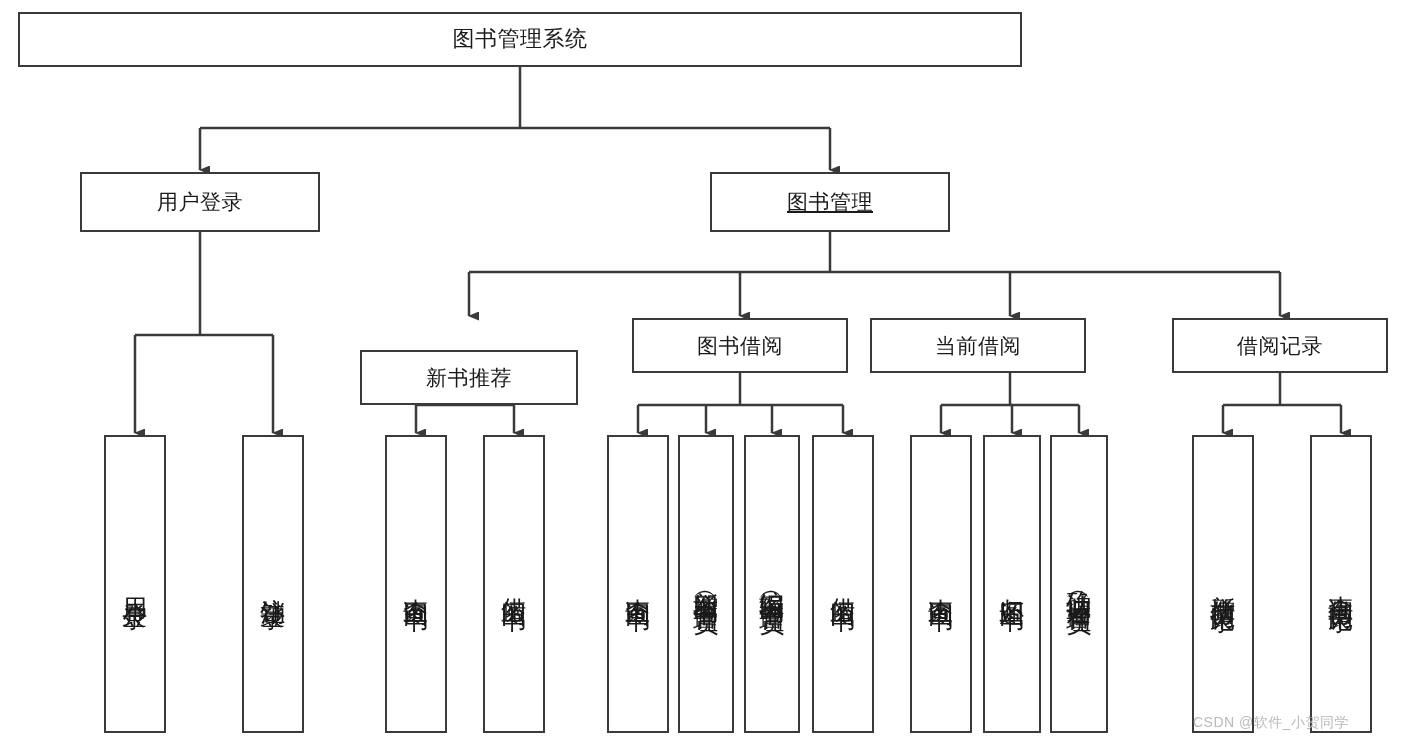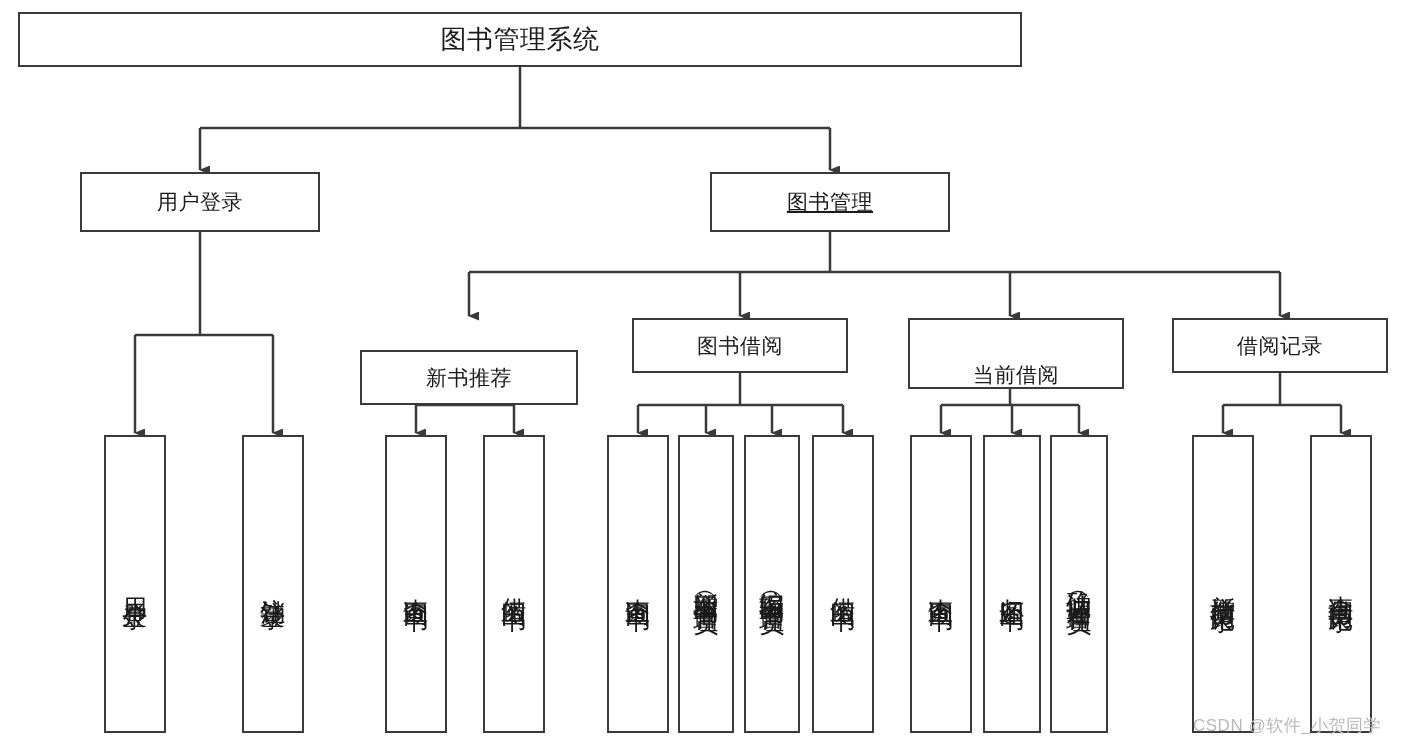--- a/index.html
+++ b/index.html
@@ -38,38 +38,38 @@
     text-align:center;
     line-height:1.12;
     color:#1a1a1a;
     white-space:nowrap;
   }
   
   .node.horiz .lbl{
     font-size:21px;
     letter-spacing:0.5px;
   }
-  .node.root .lbl{ font-size:26px; }
+  .node.root .lbl{ font-size:22px; }
   
   .node.vert{
     border-width:2.5px;
     align-items:center;
     justify-content:center;
   }
   .node.vert .lbl{
     writing-mode:vertical-rl;
     text-orientation:upright;
     font-size:25px;
     line-height:1.05;
     letter-spacing:3px;
     max-height:285px;
   }
   .watermark{
     position:absolute;
-    font-size:17px;
+    font-size:14px;
     color:#b9b9b9;
     white-space:nowrap;
     z-index:3;
     letter-spacing:0.5px;
   }
 </style>
 </head>
 <body>
 
 <div id="diagram">
@@ -126,21 +126,21 @@
       </div>
       <div class="node horiz" style="left: 710px; top: 172px; width: 240px; height: 60px; text-decoration: underline;">
         <span class="lbl">图书管理</span>
       </div>
       <div class="node horiz" style="left: 360px; top: 318px; width: 218px; height: 55px; margin-top: 32px;">
         <span class="lbl">新书推荐</span>
       </div>
       <div class="node horiz" style="left: 632px; top: 318px; width: 216px; height: 55px;">
         <span class="lbl">图书借阅</span>
       </div>
-      <div class="node horiz" style="left: 908px; top: 318px; width: 216px; height: 71px; align-items: flex-end;">
+      <div class="node horiz" style="left: 870px; top: 318px; width: 216px; height: 55px;">
         <span class="lbl">当前借阅</span>
       </div>
       <div class="node horiz" style="left: 1172px; top: 318px; width: 216px; height: 55px;">
         <span class="lbl">借阅记录</span>
       </div>
       <div class="node vert" style="left: 104px; top: 435px; width: 62px; height: 298px;">
         <span class="lbl">用户登录</span>
       </div>
       <div class="node vert" style="left: 242px; top: 435px; width: 62px; height: 298px;">
         <span class="lbl">注销登录</span>

